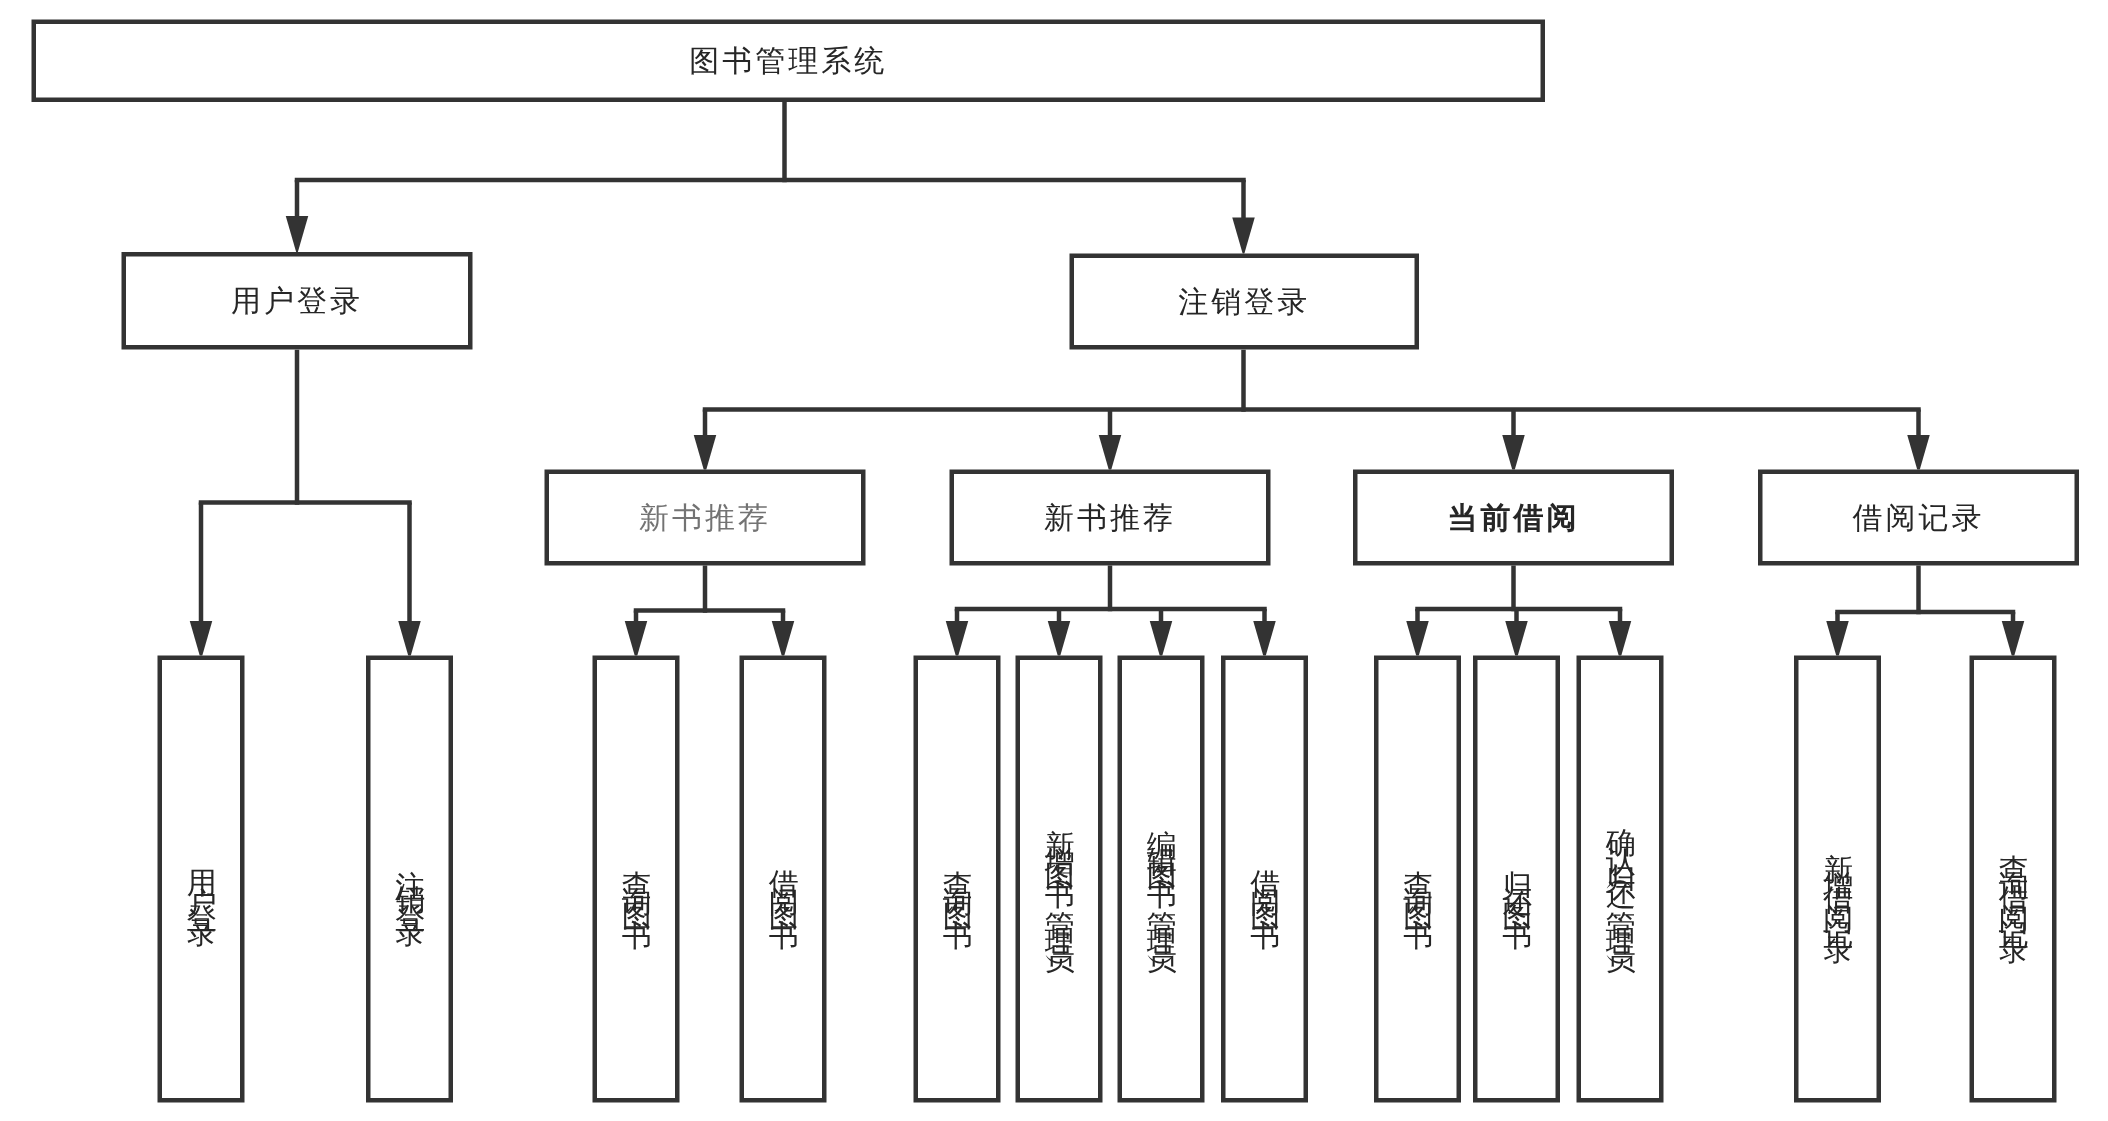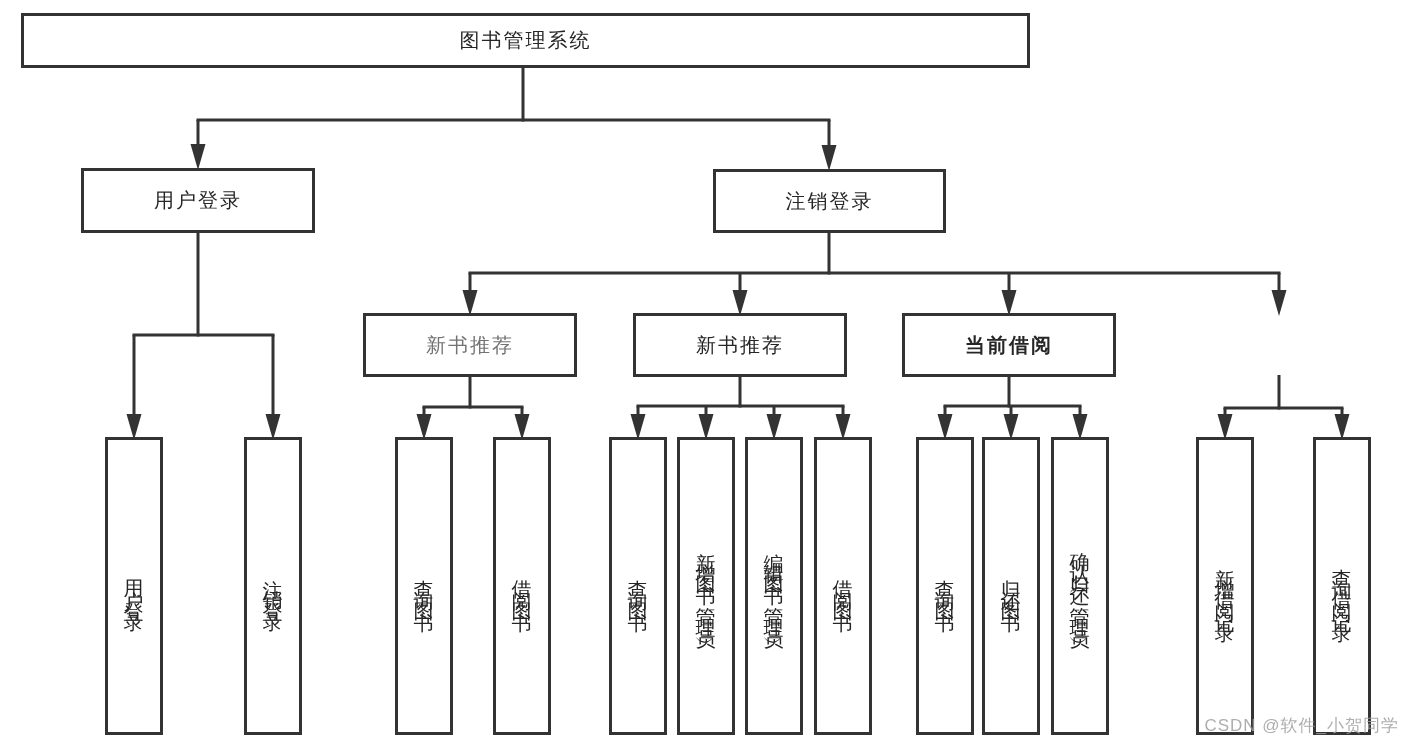--- a/index.html
+++ b/index.html
@@ -112,20 +112,23 @@
       </div>
       <div class="node" style="left: 363px; top: 313px; width: 214px; height: 64px; border-color: rgb(51, 51, 51); background: rgb(255, 255, 255); color: #737373;">
         <span>新书推荐</span>
       </div>
       <div class="node" style="left: 633px; top: 313px; width: 214px; height: 64px; border-color: rgb(51, 51, 51); background: rgb(255, 255, 255); color: rgb(38, 38, 38);">
         <span>新书推荐</span>
       </div>
       <div class="node" style="left: 902px; top: 313px; width: 214px; height: 64px; border-color: rgb(51, 51, 51); background: rgb(255, 255, 255); color: rgb(38, 38, 38); font-weight: bold;">
         <span>当前借阅</span>
       </div>
+      <div class="node" style="left: 1172px; top: 313px; width: 214px; height: 64px; border-color: rgb(51, 51, 51); background: rgb(255, 255, 255); color: rgb(38, 38, 38);">
+        <span>借阅记录</span>
+      </div>
       <div class="node" style="left: 105px; top: 437px; width: 58px; height: 298px; border-color: rgb(51, 51, 51); background: rgb(255, 255, 255); color: rgb(38, 38, 38);">
         <span class="v-label">用户登录</span>
       </div>
       <div class="node" style="left: 244px; top: 437px; width: 58px; height: 298px; border-color: rgb(51, 51, 51); background: rgb(255, 255, 255); color: rgb(38, 38, 38);">
         <span class="v-label">注销登录</span>
       </div>
       <div class="node" style="left: 395px; top: 437px; width: 58px; height: 298px; border-color: rgb(51, 51, 51); background: rgb(255, 255, 255); color: rgb(38, 38, 38);">
         <span class="v-label">查询图书</span>
       </div>
       <div class="node" style="left: 493px; top: 437px; width: 58px; height: 298px; border-color: rgb(51, 51, 51); background: rgb(255, 255, 255); color: rgb(38, 38, 38);">
@@ -152,14 +155,13 @@
       <div class="node" style="left: 1051px; top: 437px; width: 58px; height: 298px; border-color: rgb(51, 51, 51); background: rgb(255, 255, 255); color: rgb(38, 38, 38);">
         <span class="v-label">确认归还（管理员）</span>
       </div>
       <div class="node" style="left: 1196px; top: 437px; width: 58px; height: 298px; border-color: rgb(51, 51, 51); background: rgb(255, 255, 255); color: rgb(38, 38, 38);">
         <span class="v-label">新增借阅记录</span>
       </div>
       <div class="node" style="left: 1313px; top: 437px; width: 58px; height: 298px; border-color: rgb(51, 51, 51); background: rgb(255, 255, 255); color: rgb(38, 38, 38);">
         <span class="v-label">查询借阅记录</span>
       </div>
     </div>
-  <div id="watermark" style="color: rgb(159, 159, 159);">CSDN @软件_小贺同学</div>
 </div>
 
 </body></html>

